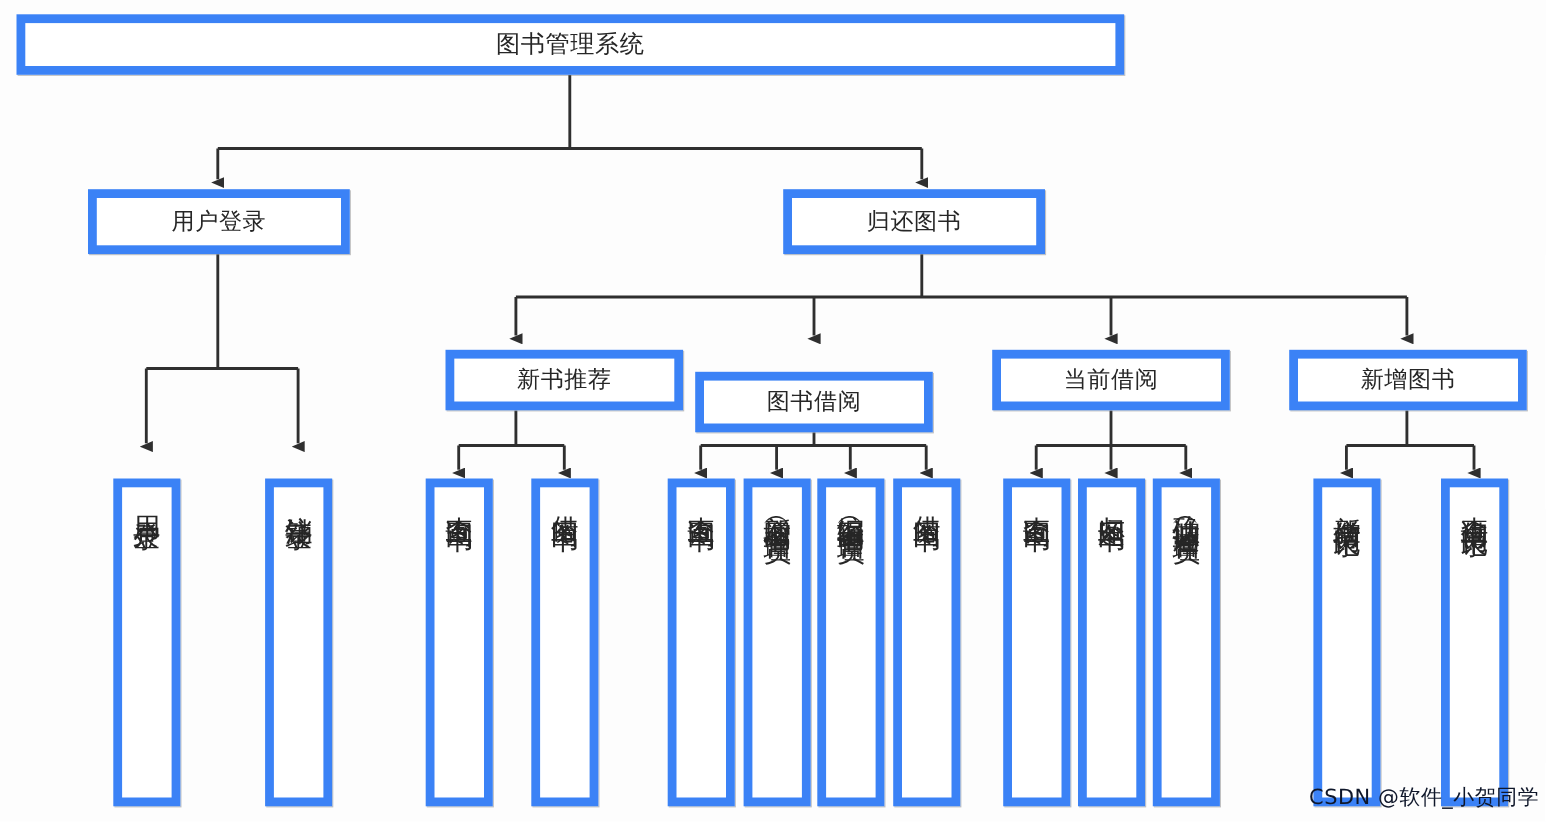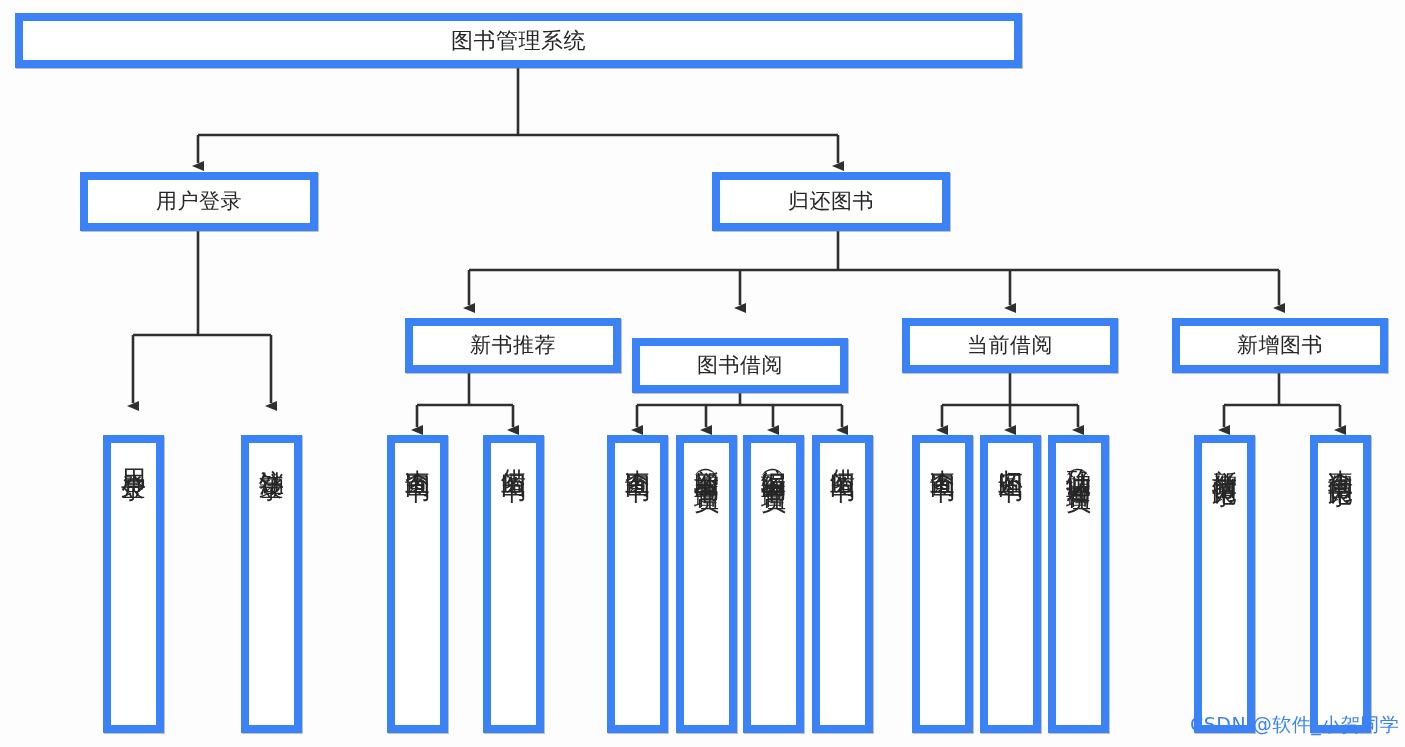--- a/index.html
+++ b/index.html
@@ -59,21 +59,21 @@
   .node.vert .node-label {
     writing-mode: vertical-rl;
     text-orientation: upright;
     font-size: 25px;
     line-height: 1.0;
     letter-spacing: 3px;
   }
   .watermark {
     position: absolute;
     font-size: 19px;
-    color: #3b82f6;
+    color: #0f172a;
     white-space: nowrap;
     letter-spacing: 0.5px;
     pointer-events: none;
   }
 </style>
 </head>
 <body>
 
 <div id="diagram-root">
 

